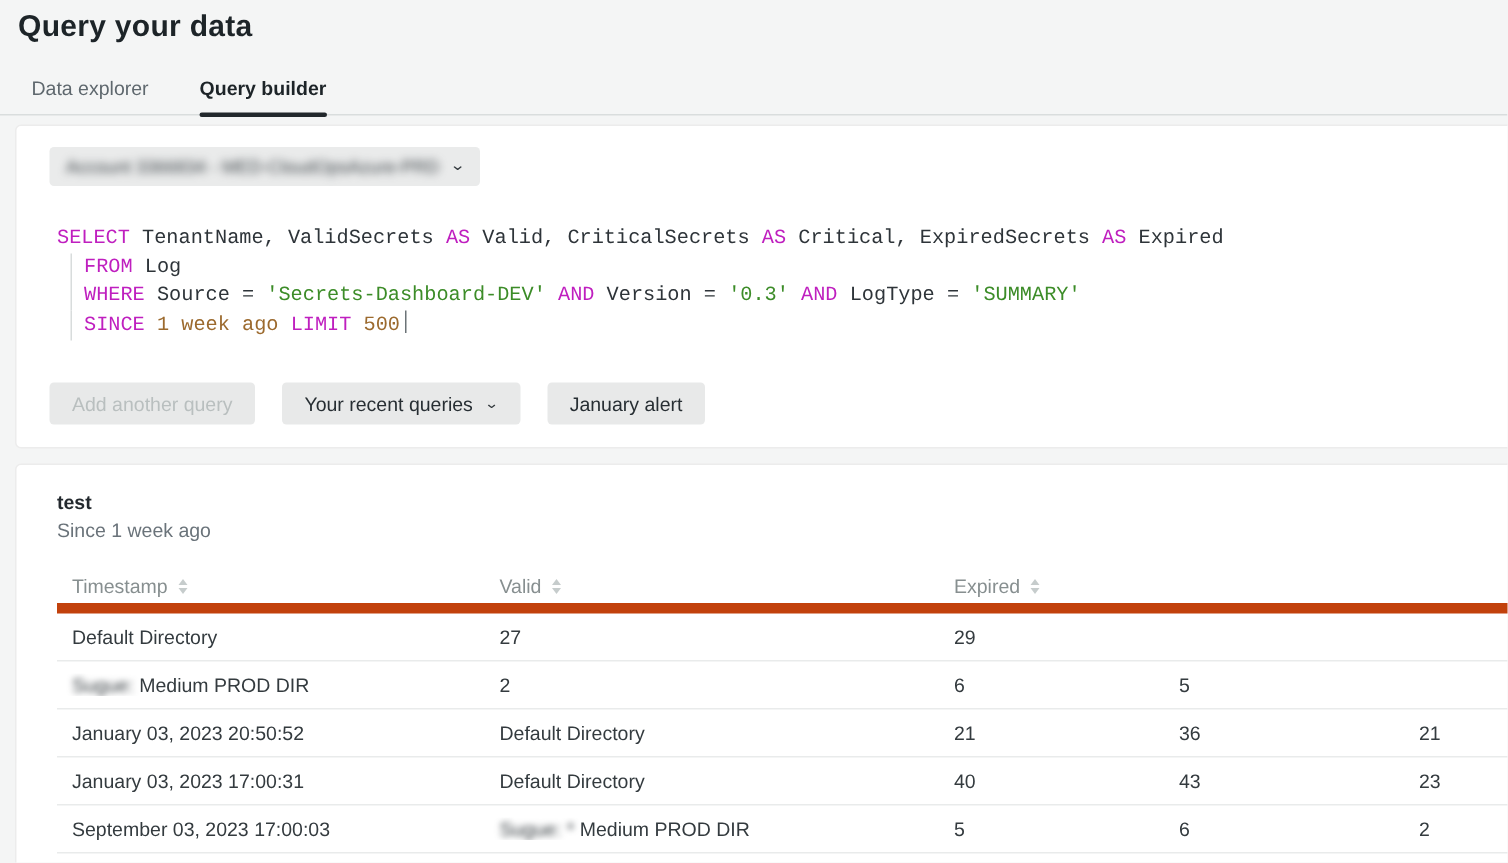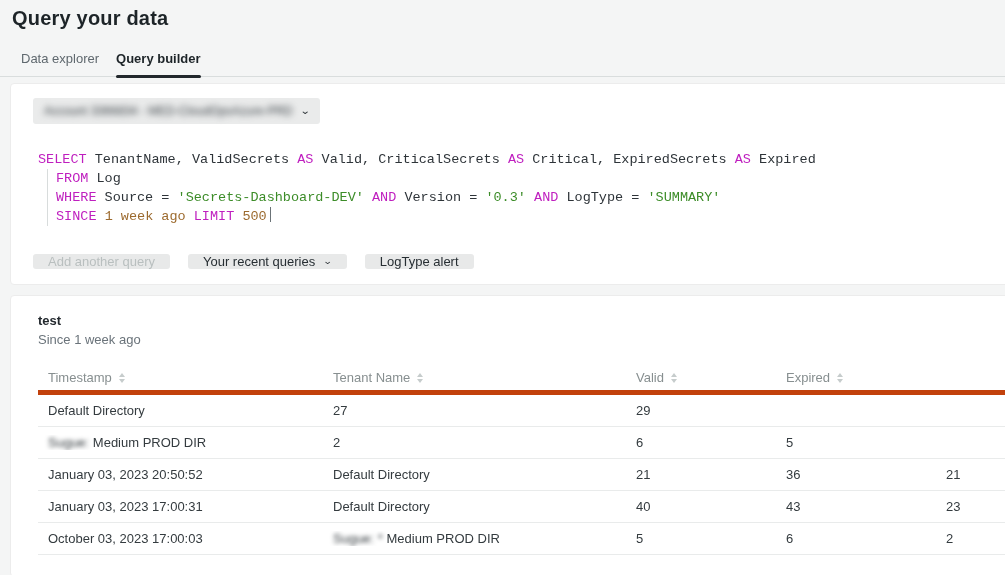--- a/index.html
+++ b/index.html
@@ -3,21 +3,21 @@
 <meta charset="utf-8">
 <style>
   * { margin:0; padding:0; box-sizing:border-box; }
   html,body { width:1005px; height:575px; overflow:hidden;
     font-family:"Liberation Sans", sans-serif; background:#f4f5f5; color:#23292e; }
 
   
   .page-header { padding:7px 16px 0 12px; }
   .page-title { font-size:20px; font-weight:bold; color:#1d2428; letter-spacing:.2px; }
 
-  .tabbar { margin-top:17px; padding:0 0 0 21px; border-bottom:1px solid #d9dddd; display:flex; gap:17px; }
+  .tabbar { margin-top:17px; padding:0 0 0 21px; border-bottom:1px solid #d9dddd; display:flex; gap:34px; }
   .tab { font-size:13px; color:#5f686e; padding:4px 0 10px 0; cursor:pointer; position:relative; }
   .tab.active { color:#1d2428; font-weight:bold; }
   .tab.active::after { content:""; position:absolute; left:0; right:0; bottom:-2px; height:3px; background:#22282c; border-radius:2px; }
 
   
   .card { background:#fff; border:1px solid #ececec; border-radius:4px; margin-left:10px; width:999px; }
   .query-card { margin-top:6px; padding:14px 0 15px 22px; }
   .result-card { margin-top:10px; padding:17px 0 0 27px; height:282px; }
 
   
@@ -28,33 +28,33 @@
   .chev { font-size:10px; color:#33393d; line-height:1; transform:scaleX(1.3); }
 
   
   .code { margin:26px 0 0 5px; font-family:"Liberation Mono","DejaVu Sans Mono",monospace;
     font-size:13.5px; line-height:19px; white-space:pre; cursor:text; }
   .code .ind { margin-left:9px; border-left:1px solid #d8dcdc; padding-left:8px; }
   .caret { display:inline-block; width:1px; height:15px; background:#6b7377; vertical-align:-2px; margin-left:3px; }
 
   
   .toolbar { margin-top:28px; display:flex; gap:18px; align-items:center; }
-  .btn { display:inline-flex; align-items:center; gap:9px; height:15px; padding:0 15px;
+  .btn { display:inline-flex; align-items:center; gap:9px; height:28px; padding:0 15px;
     background:#e8e9e9; border:none; border-radius:3px; font-size:13px; color:#272e33;
     font-family:"Liberation Sans", sans-serif; cursor:pointer; }
   .btn.disabled { color:#b9bfbf; cursor:default; }
   .btn .chev { font-size:9px; }
 
   
   .result-title { font-size:13px; font-weight:bold; color:#23292e; }
   .result-sub { font-size:13px; color:#6a737a; margin-top:4px; }
 
   .grid { margin-top:18px; width:968px; }
   .grid-row { display:grid; grid-template-columns:285px 303px 150px 160px 1fr; align-items:center; }
-  .grid-head { height:30px; border-bottom:5px solid #c2410c;text-align:right; }
+  .grid-head { height:30px; border-bottom:7px solid #c2410c;text-align:right; }
   .grid-head .cell { color:#878f90; font-size:13px; display:flex; align-items:center; gap:7px; cursor:pointer; }
   .grid-body .grid-row { height:32px; border-bottom:1px solid #e9ebeb; }
   .cell { padding-left:10px; font-size:13px; color:#343b3f; white-space:nowrap; overflow:hidden; }
 
   .sort-icon { display:inline-flex; flex-direction:column; gap:2px; }
   .sort-icon i { display:block; width:0; height:0; border-left:3.5px solid transparent; border-right:3.5px solid transparent; }
   .sort-icon .up   { border-bottom:4px solid #c6cccc; }
   .sort-icon .down { border-top:4px solid #c6cccc; }
 </style>
 </head>
@@ -76,39 +76,32 @@
   </button>
 
   <div class="code" id="query-code"><div class=""><span style="color: rgb(191, 31, 191);">SELECT</span><span style="color: rgb(46, 52, 57);"> TenantName, ValidSecrets </span><span style="color: rgb(191, 31, 191);">AS</span><span style="color: rgb(46, 52, 57);"> Valid, CriticalSecrets </span><span style="color: rgb(191, 31, 191);">AS</span><span style="color: rgb(46, 52, 57);"> Critical, ExpiredSecrets </span><span style="color: rgb(191, 31, 191);">AS</span><span style="color: rgb(46, 52, 57);"> Expired</span></div><div class="ind"><span style="color: rgb(191, 31, 191);">FROM</span><span style="color: rgb(46, 52, 57);"> Log</span></div><div class="ind"><span style="color: rgb(191, 31, 191);">WHERE</span><span style="color: rgb(46, 52, 57);"> Source = </span><span style="color: rgb(60, 140, 40);">'Secrets-Dashboard-DEV'</span><span style="color: rgb(46, 52, 57);"> </span><span style="color: rgb(191, 31, 191);">AND</span><span style="color: rgb(46, 52, 57);"> Version = </span><span style="color: rgb(60, 140, 40);">'0.3'</span><span style="color: rgb(46, 52, 57);"> </span><span style="color: rgb(191, 31, 191);">AND</span><span style="color: rgb(46, 52, 57);"> LogType = </span><span style="color: rgb(60, 140, 40);">'SUMMARY'</span></div><div class="ind"><span style="color: rgb(191, 31, 191);">SINCE</span><span style="color: rgb(46, 52, 57);"> </span><span style="color: rgb(156, 106, 46);">1 week ago</span><span style="color: rgb(46, 52, 57);"> </span><span style="color: rgb(191, 31, 191);">LIMIT</span><span style="color: rgb(46, 52, 57);"> </span><span style="color: rgb(156, 106, 46);">500</span><span class="caret"></span></div></div>
 
   <div class="toolbar">
     <button class="btn disabled">Add another query</button>
     <button class="btn">
       <span>Your recent queries</span>
       <span class="chev">⌄</span>
     </button>
-    <button class="btn">LogType alert</button>
+    <button class="btn">January alert</button>
   </div>
 </div>
 
 <div class="card result-card">
   <div class="result-title">test</div>
   <div class="result-sub">Since 1 week ago</div>
 
   <div class="grid">
     <div class="grid-row grid-head" id="table-head">
         <div class="cell">
           <span>Timestamp</span>
-          <span class="sort-icon">
-            <i class="up"></i>
-            <i class="down"></i>
-          </span>
-        </div>
-        <div class="cell">
-          <span>Tenant Name</span>
           <span class="sort-icon">
             <i class="up"></i>
             <i class="down"></i>
           </span>
         </div>
         <div class="cell">
           <span>Valid</span>
           <span class="sort-icon">
             <i class="up"></i>
             <i class="down"></i>
@@ -142,21 +135,21 @@
           <div class="cell"><span>21</span></div>
         </div>
         <div class="grid-row">
           <div class="cell"><span>January 03, 2023 17:00:31</span></div>
           <div class="cell"><span>Default Directory</span></div>
           <div class="cell"><span>40</span></div>
           <div class="cell"><span>43</span></div>
           <div class="cell"><span>23</span></div>
         </div>
         <div class="grid-row">
-          <div class="cell"><span>October 03, 2023 17:00:03</span></div>
+          <div class="cell"><span>September 03, 2023 17:00:03</span></div>
           <div class="cell"><span class="blur-sm">Sugue: *</span><span> Medium PROD DIR</span></div>
           <div class="cell"><span>5</span></div>
           <div class="cell"><span>6</span></div>
           <div class="cell"><span>2</span></div>
         </div>
       </div>
   </div>
 </div>
 
 </body></html>

